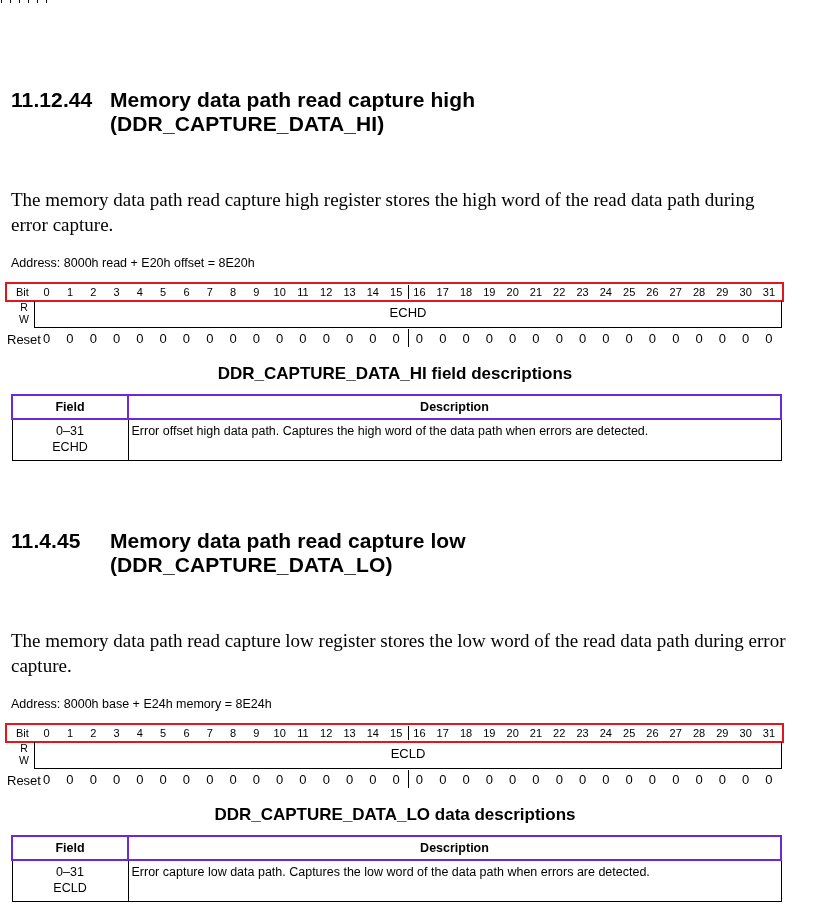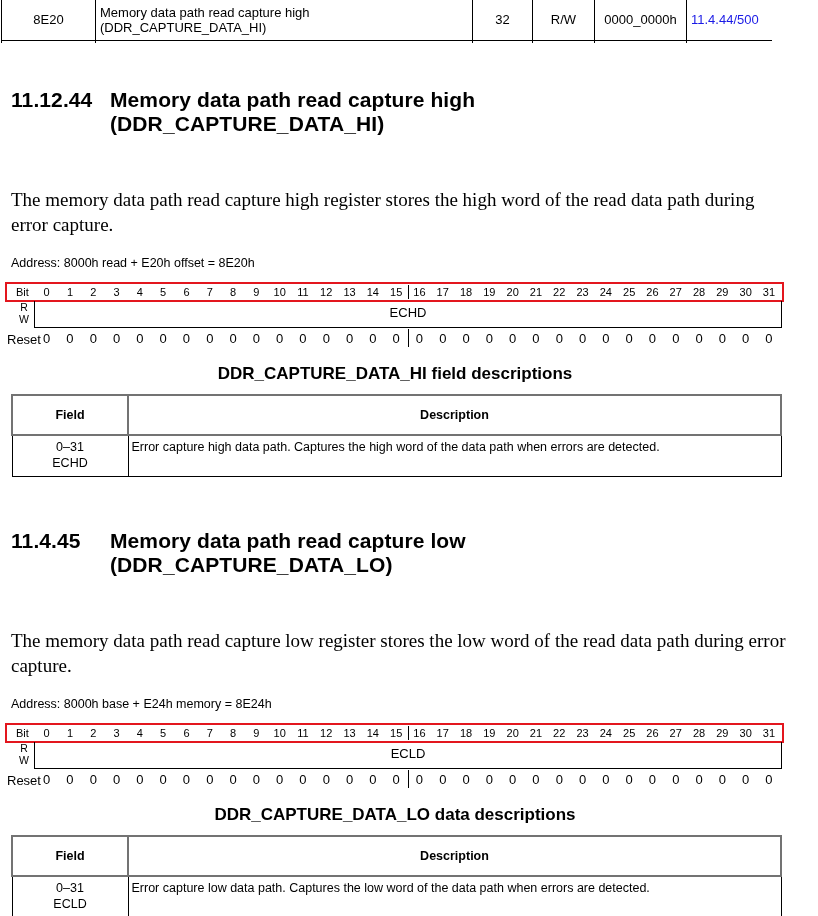--- a/index.html
+++ b/index.html
@@ -33,42 +33,29 @@
            border-left: 1px solid #000; border-right: 1px solid #000; border-bottom: 1px solid #000; }
   .rwlbl { position: absolute; left: 17px; font-size: 10.5px; line-height: 11px; text-align: center; width: 14px; }
   .fieldname { position: absolute; left: 0; width: 100%; top: 4px; text-align: center; font-size: 13px; }
   .resetlbl { position: absolute; left: 7px; font-size: 13px; }
   .resetval { position: absolute; width: 23.3px; text-align: center; font-size: 13px; }
   .divider-bot { position: absolute; height: 18px; border-left: 1px solid #000; }
 
   .caption { position: absolute; left: 0; width: 790px; text-align: center; font-size: 17px; font-weight: bold; }
 
   table.fields { position: absolute; left: 11px; width: 771px; border-collapse: collapse; font-size: 12.5px; }
-  table.fields th { border: 2px solid #737373; height: 40px; font-weight: bold; font-size: 12.5px; }
+  table.fields th { border: 2px solid #6d28d9; height: 24px; font-weight: bold; font-size: 12.5px; }
   table.fields td { border: 1px solid #000; vertical-align: top; padding: 3px 3px; line-height: 16px; height: 41px; }
   table.fields td.f { text-align: center; width: 116px; }
 </style>
 </head>
 <body>
 
 <table class="sumtable">
   <tbody>
-      <tr>
-    <td class="c" style="width:94px">8E20</td>
-    <td class="name" style="width:377px">
-      <div>Memory data path read capture high</div>
-      <div>(DDR_CAPTURE_DATA_HI)</div>
-    </td>
-    <td class="c" style="width:60px">32</td>
-    <td class="c" style="width:62px">R/W</td>
-    <td class="c" style="width:92px">0000_0000h</td>
-    <td class="last" style="width:85px">
-      <span class="link">11.4.44/500</span>
-    </td>
-  </tr>
   <tr class="stub">
     <td></td>
         <td></td>
         <td></td>
         <td></td>
         <td></td>
         <td class="last"></td>
   </tr>
 </tbody>
   </table>
@@ -162,21 +149,21 @@
   <tbody>
       <tr>
     <th style="width:116px">Field</th>
     <th>Description</th>
   </tr>
   <tr>
     <td class="f">
       <div>0–31</div>
       <div>ECHD</div>
     </td>
-    <td>Error capture high data path. Captures the high word of the data path when errors are detected.</td>
+    <td>Error offset high data path. Captures the high word of the data path when errors are detected.</td>
   </tr>
 </tbody>
   </table>
 
 <h2 class="sec" style="top:529px">
   <span class="num">11.4.45</span><span>Memory data path read capture low</span>
   <span class="l2">(DDR_CAPTURE_DATA_LO)</span>
 </h2>
 <p class="body" style="top:628px">The memory data path read capture low register stores the low word of the read data path during error capture.</p>
 <div class="addr" style="top:697px">Address: 8000h base + E24h memory = 8E24h</div>

